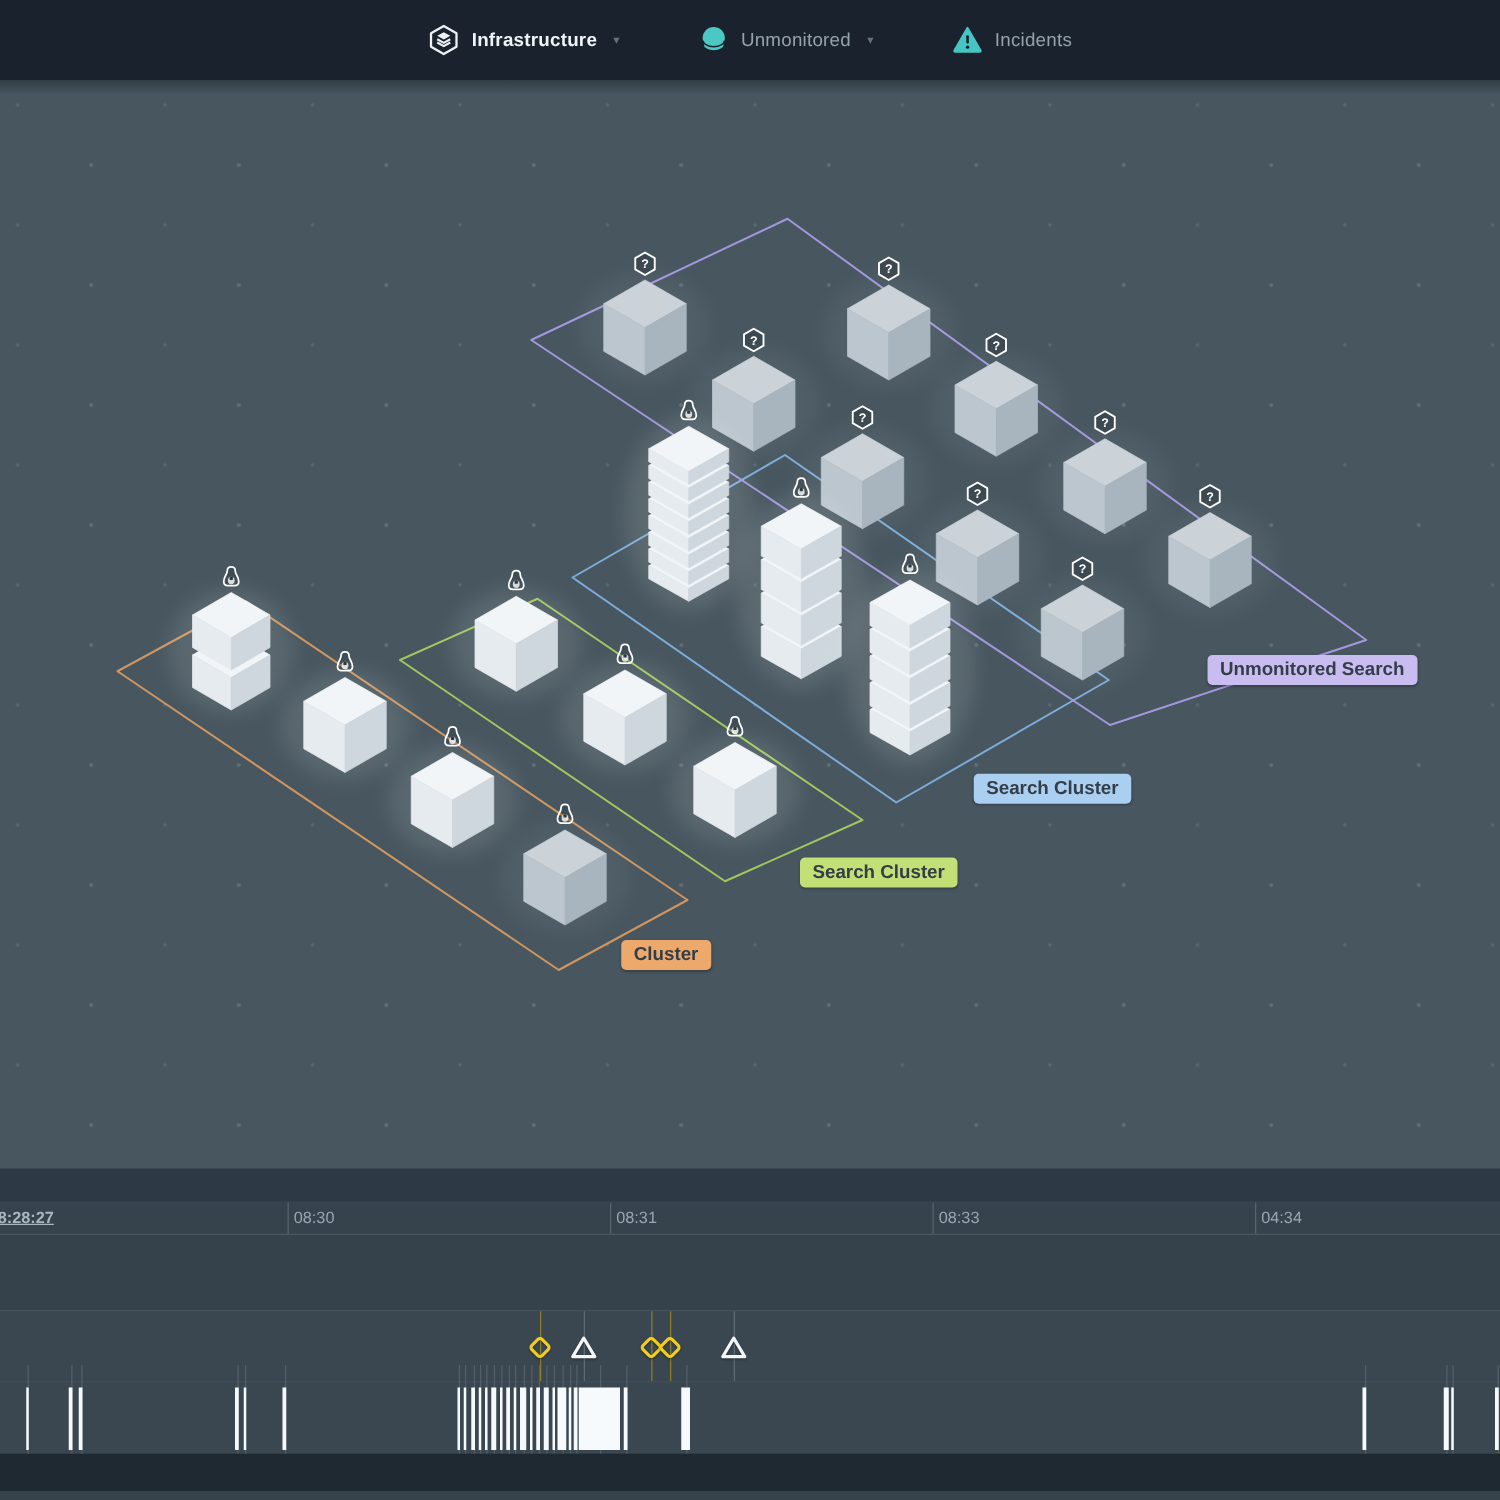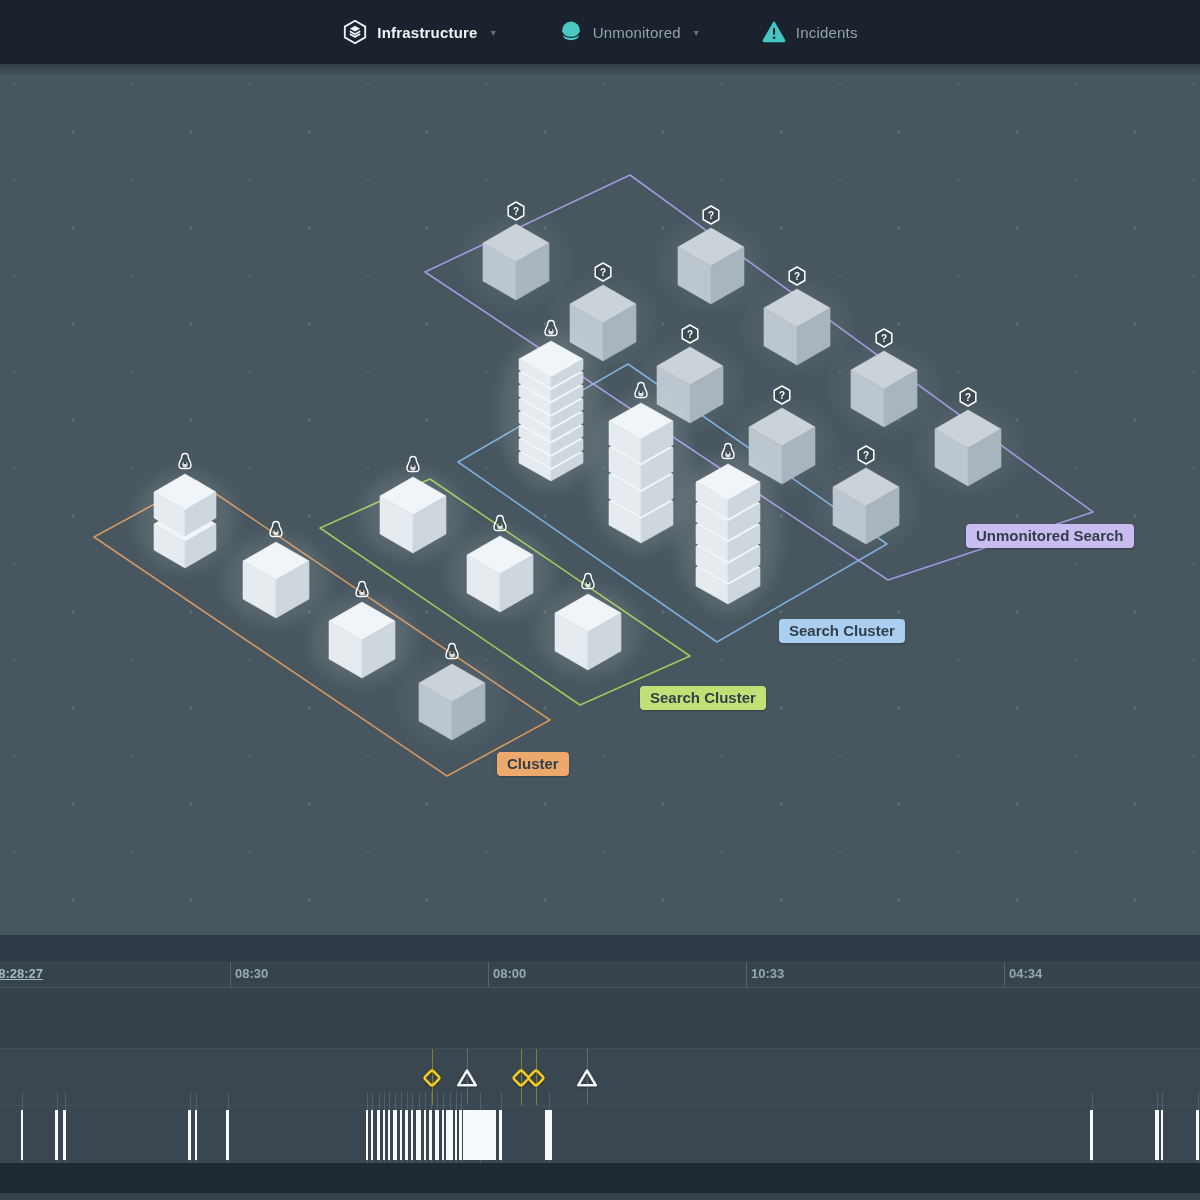--- a/index.html
+++ b/index.html
@@ -35,21 +35,21 @@
   .tl-band1{top:0;height:26px;background:#2d3944;}
   .tl-ticks{top:26px;height:27px;background:#36434d;border-bottom:1px solid #4b575f;}
   .tl-band2{top:53px;height:60px;background:#35414b;}
   .tl-markers{top:113px;height:57px;background:#3a4750;border-top:1px solid #46525b;}
   .tl-strip{top:170px;height:58px;background:#3a4750;border-top:1px solid #434f58;}
   .tl-dark{top:228px;height:30px;background:#1e2931;}
   .tl-foot{top:258px;height:7px;background:#37434b;}
 
   .tick{position:absolute;top:0;height:27px;}
   .tick-line{position:absolute;left:0;top:1px;width:1px;height:25px;background:#58646d;}
-  .tick-label{position:absolute;left:5px;top:5px;font-size:13px;font-weight:bold;color:#97a7b1;}
+  .tick-label{position:absolute;left:5px;top:5px;font-size:13px;font-weight:normal;color:#97a7b1;}
   .start-label{position:absolute;left:-9px;top:5px;font-size:13px;font-weight:bold;color:#a7b8c1;
     text-decoration:underline;}
 
   .guide{position:absolute;top:0;width:1px;height:56px;}
   .marker{position:absolute;top:16px;filter:drop-shadow(0 1px 1px rgba(0,0,0,.35));cursor:pointer;}
   .bar{position:absolute;top:4px;height:50px;background:#f7fafc;}
   .stem{position:absolute;top:-14px;height:85px;width:1px;background:rgba(228,237,242,.15);}
 </style>
 </head>
 <body>
@@ -352,25 +352,25 @@
   <div class="timeline">
     <div class="tl-row tl-band1"></div>
     <div class="tl-row tl-ticks" id="tl-ticks">
       <div class="start-label">08:28:27</div>
     <div class="tick" style="left: 230px;">
           <div class="tick-line"></div>
           <div class="tick-label">08:30</div>
         </div>
         <div class="tick" style="left: 488px;">
           <div class="tick-line"></div>
-          <div class="tick-label">08:00</div>
+          <div class="tick-label">08:31</div>
         </div>
         <div class="tick" style="left: 746px;">
           <div class="tick-line"></div>
-          <div class="tick-label">10:33</div>
+          <div class="tick-label">08:33</div>
         </div>
         <div class="tick" style="left: 1004px;">
           <div class="tick-line"></div>
           <div class="tick-label">04:34</div>
         </div>
       </div>
     <div class="tl-row tl-band2"></div>
     <div class="tl-row tl-markers" id="tl-markers">
         <div class="guide" style="left: 432px; background: rgb(139, 127, 42);"></div>
         <div class="guide" style="left: 467px; background: rgb(94, 107, 115);"></div>

